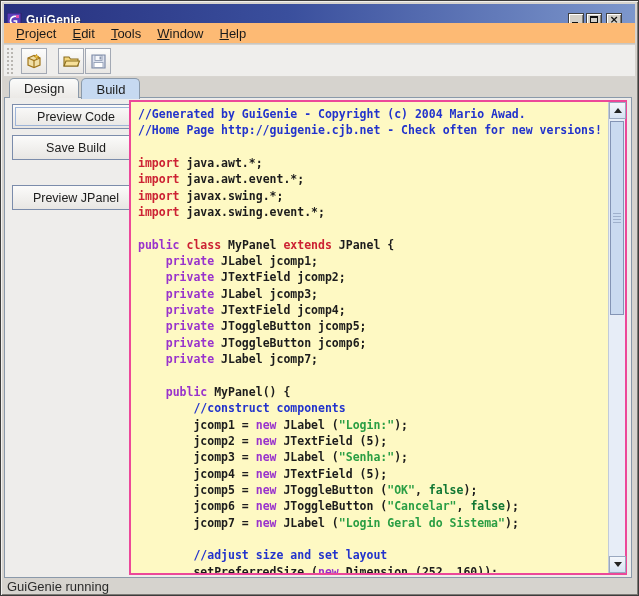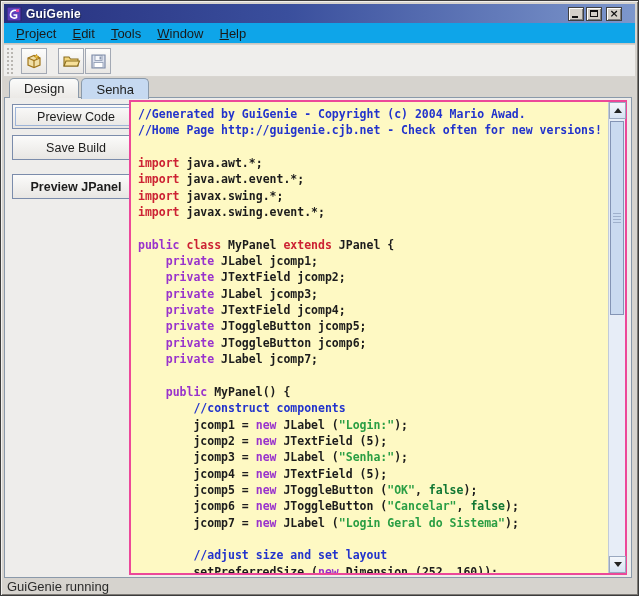--- a/index.html
+++ b/index.html
@@ -11,21 +11,21 @@
     background:#d6d3ce;
     border:1px solid #3c3c3c;
     box-shadow: inset 1px 1px 0 #f2f1ee, inset -1px -1px 0 #7d7a75;
     overflow:hidden;
   }
 
   
   .titlebar {
     position:absolute; left:3px; right:3px; top:3px; height:19px;
     background:linear-gradient(90deg,#27307e 0%,#3a4f9d 45%,#7d97cc 100%);
-    display:flex; align-items:center; padding:3px 3px;
+    display:flex; align-items:center; padding:16px 3px;
   }
   .app-icon { width:15px; height:14px; margin-right:4px; flex:0 0 auto; }
   .title-text { color:#ffffff; font-size:12px; font-weight:bold; letter-spacing:.2px;
     text-shadow:1px 1px 0 rgba(0,0,0,.4); flex:1 1 auto; white-space:nowrap; }
   .win-controls { display:flex; gap:2px; margin-right:10px; }
   .win-btn {
     width:16px; height:14px; background:#d4d0c8;
     border:1px solid #404040;
     box-shadow: inset 1px 1px 0 #ffffff, inset -1px -1px 0 #808080;
     position:relative; cursor:pointer;
@@ -33,21 +33,21 @@
   .win-btn.close { margin-left:2px; }
   .glyph-min { position:absolute; left:3px; bottom:2px; width:6px; height:2px; background:#111; }
   .glyph-max { position:absolute; left:3px; top:2px; width:8px; height:7px;
     border:1px solid #111; border-top-width:2px; }
   .glyph-close { position:absolute; left:0; top:-1px; width:100%; text-align:center;
     font-size:11px; font-weight:bold; color:#111; font-family:"DejaVu Sans", sans-serif; }
 
   
   .menubar {
     position:absolute; left:3px; right:3px; top:22px; height:21px;
-    background:#0ea5e9; border-bottom:1px solid #c9c6c1;
+    background:#fdba74; border-bottom:1px solid #c9c6c1;
     display:flex; align-items:center; padding-left:4px;
   }
   .menu-item { font-size:13px; color:#1a1a1a; padding:2px 8px; cursor:default; }
   .menu-item u { text-decoration:underline; }
 
   
   .toolbar {
     position:absolute; left:3px; right:3px; top:44px; height:32px;
     background:#efeeec; border-bottom:1px solid #d8d5d0;
   }
@@ -198,29 +198,29 @@
         <path d="M2 2 L15 2 L15 15 L2 15 Z" fill="#dde2ee" stroke="#7f8ca8" stroke-width="1.2"></path>
         <rect x="5" y="2.5" width="7" height="5" fill="#f5f7fb" stroke="#8b97b0" stroke-width="0.8"></rect>
         <rect x="9.5" y="3.5" width="1.8" height="3" fill="#8b97b0"></rect>
         <rect x="4" y="9.5" width="9" height="5" fill="#ffffff" stroke="#8b97b0" stroke-width="0.8"></rect>
       </svg>
     </span>
   </div>
 
   <div class="tabs" id="tabs">
       <span class="tab">Design</span>
-      <span class="tab selected">Senha</span>
+      <span class="tab selected">Build</span>
     </div>
 
   <div class="tab-content">
 
     <div class="side-panel" id="sidepanel">
         <button class="side-btn focused" style="margin-top: 6px;">Preview Code</button>
         <button class="side-btn" style="margin-top: 6px;">Save Build</button>
-        <button class="side-btn" style="margin-top: 14px; font-weight: bold;">Preview JPanel</button>
+        <button class="side-btn" style="margin-top: 25px;">Preview JPanel</button>
       </div>
 
     <div class="editor-wrap">
       <div class="code" id="code"><div class="line"><span class="tk-c">//Generated by GuiGenie - Copyright (c) 2004 Mario Awad.</span></div><div class="line"><span class="tk-c">//Home Page http://guigenie.cjb.net - Check often for new versions!</span></div><div class="line">&nbsp;</div><div class="line"><span class="tk-k">import</span><span class="tk-t"> java.awt.*;</span></div><div class="line"><span class="tk-k">import</span><span class="tk-t"> java.awt.event.*;</span></div><div class="line"><span class="tk-k">import</span><span class="tk-t"> javax.swing.*;</span></div><div class="line"><span class="tk-k">import</span><span class="tk-t"> javax.swing.event.*;</span></div><div class="line">&nbsp;</div><div class="line"><span class="tk-p">public</span><span class="tk-t"> </span><span class="tk-k">class</span><span class="tk-t"> MyPanel </span><span class="tk-k">extends</span><span class="tk-t"> JPanel {</span></div><div class="line"><span class="tk-t">    </span><span class="tk-p">private</span><span class="tk-t"> JLabel jcomp1;</span></div><div class="line"><span class="tk-t">    </span><span class="tk-p">private</span><span class="tk-t"> JTextField jcomp2;</span></div><div class="line"><span class="tk-t">    </span><span class="tk-p">private</span><span class="tk-t"> JLabel jcomp3;</span></div><div class="line"><span class="tk-t">    </span><span class="tk-p">private</span><span class="tk-t"> JTextField jcomp4;</span></div><div class="line"><span class="tk-t">    </span><span class="tk-p">private</span><span class="tk-t"> JToggleButton jcomp5;</span></div><div class="line"><span class="tk-t">    </span><span class="tk-p">private</span><span class="tk-t"> JToggleButton jcomp6;</span></div><div class="line"><span class="tk-t">    </span><span class="tk-p">private</span><span class="tk-t"> JLabel jcomp7;</span></div><div class="line">&nbsp;</div><div class="line"><span class="tk-t">    </span><span class="tk-p">public</span><span class="tk-t"> MyPanel() {</span></div><div class="line"><span class="tk-t">        </span><span class="tk-c">//construct components</span></div><div class="line"><span class="tk-t">        jcomp1 = </span><span class="tk-p">new</span><span class="tk-t"> JLabel (</span><span class="tk-s">"Login:"</span><span class="tk-t">);</span></div><div class="line"><span class="tk-t">        jcomp2 = </span><span class="tk-p">new</span><span class="tk-t"> JTextField (5);</span></div><div class="line"><span class="tk-t">        jcomp3 = </span><span class="tk-p">new</span><span class="tk-t"> JLabel (</span><span class="tk-s">"Senha:"</span><span class="tk-t">);</span></div><div class="line"><span class="tk-t">        jcomp4 = </span><span class="tk-p">new</span><span class="tk-t"> JTextField (5);</span></div><div class="line"><span class="tk-t">        jcomp5 = </span><span class="tk-p">new</span><span class="tk-t"> JToggleButton (</span><span class="tk-s">"OK"</span><span class="tk-t">, </span><span class="tk-l">false</span><span class="tk-t">);</span></div><div class="line"><span class="tk-t">        jcomp6 = </span><span class="tk-p">new</span><span class="tk-t"> JToggleButton (</span><span class="tk-s">"Cancelar"</span><span class="tk-t">, </span><span class="tk-l">false</span><span class="tk-t">);</span></div><div class="line"><span class="tk-t">        jcomp7 = </span><span class="tk-p">new</span><span class="tk-t"> JLabel (</span><span class="tk-s">"Login Geral do Sistema"</span><span class="tk-t">);</span></div><div class="line">&nbsp;</div><div class="line"><span class="tk-t">        </span><span class="tk-c">//adjust size and set layout</span></div><div class="line"><span class="tk-t">        setPreferredSize (</span><span class="tk-p">new</span><span class="tk-t"> Dimension (252, 160));</span></div></div>
       <div class="vscroll">
         <span class="sb-btn sb-up">
             <span class="tri-up"></span>
           </span>
         <span class="sb-thumb">
             <span class="thumb-grip"></span>

